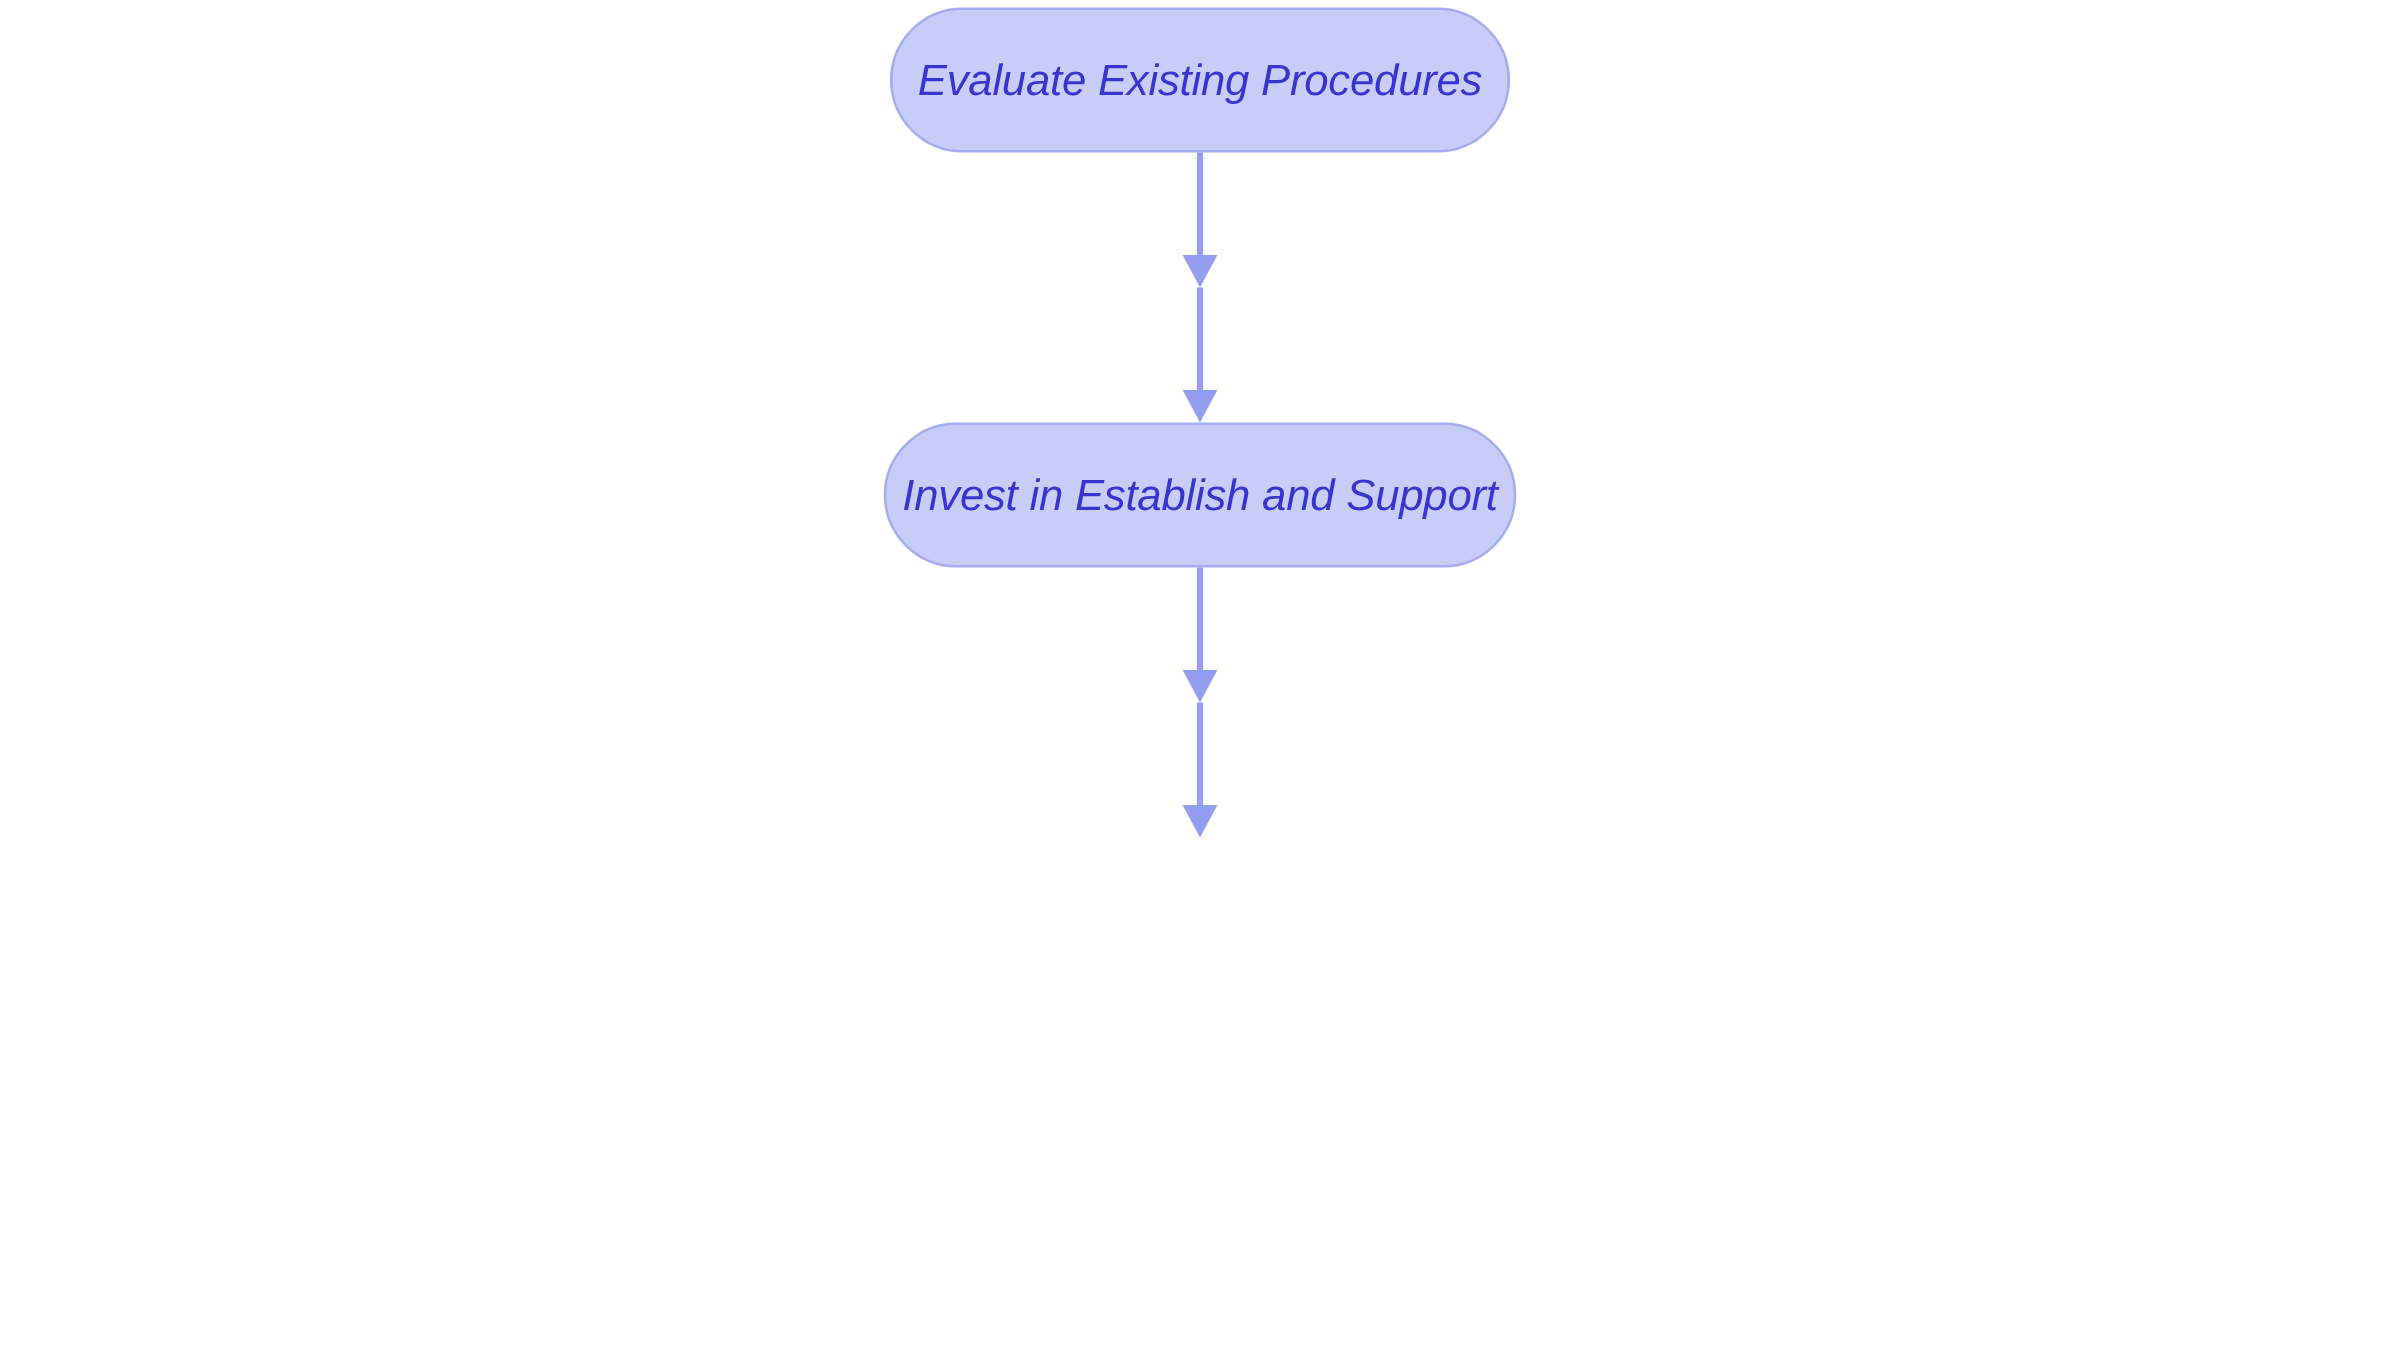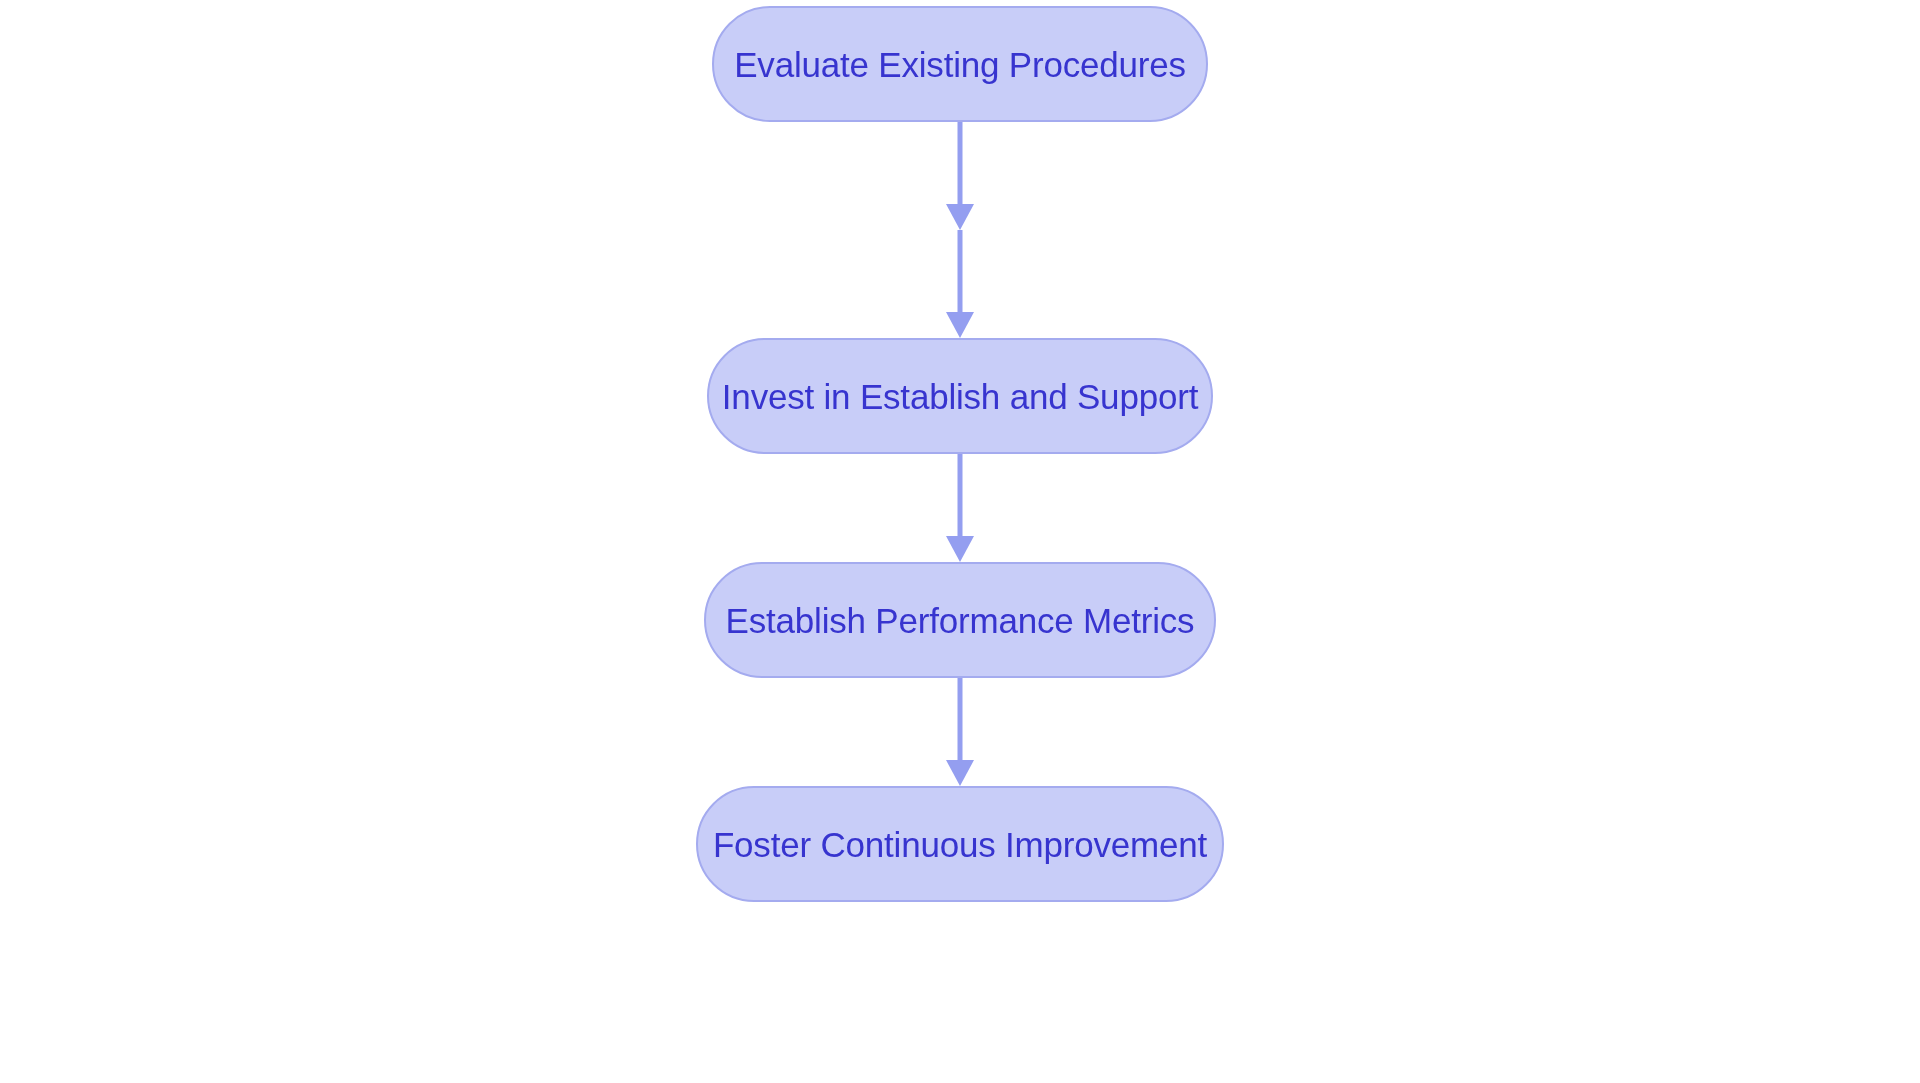--- a/index.html
+++ b/index.html
@@ -35,20 +35,21 @@
   .node {
     box-sizing: border-box;
     height: 116px;
     background: #c8cdf8;
     border: 2px solid #a4abef;
     border-radius: 58px;
     display: flex;
     align-items: center;
     justify-content: center;
     padding: 0 46px;
+    font-style: italic;
   }
 
   .node-label {
     color: #3734cf;
     font-size: 35px;
     font-family: "Liberation Sans", sans-serif;
     font-weight: 400;
     letter-spacing: -0.2px;
     white-space: nowrap;
     line-height: 1;
@@ -116,27 +117,21 @@
 
     <div class="node w2">
       <span class="node-label">Invest in Establish and Support</span>
     </div>
 
     <div class="connector">
       <span class="stem"></span>
       <span class="head"></span>
     </div>
 
-    <div class="node w3">
-      <span class="node-label">Establish Performance Metrics</span>
-    </div>
 
     <div class="connector">
       <span class="stem"></span>
       <span class="head"></span>
     </div>
 
-    <div class="node w4">
-      <span class="node-label">Foster Continuous Improvement</span>
-    </div>
 
   </div>
 </div>
 
 </body></html>

